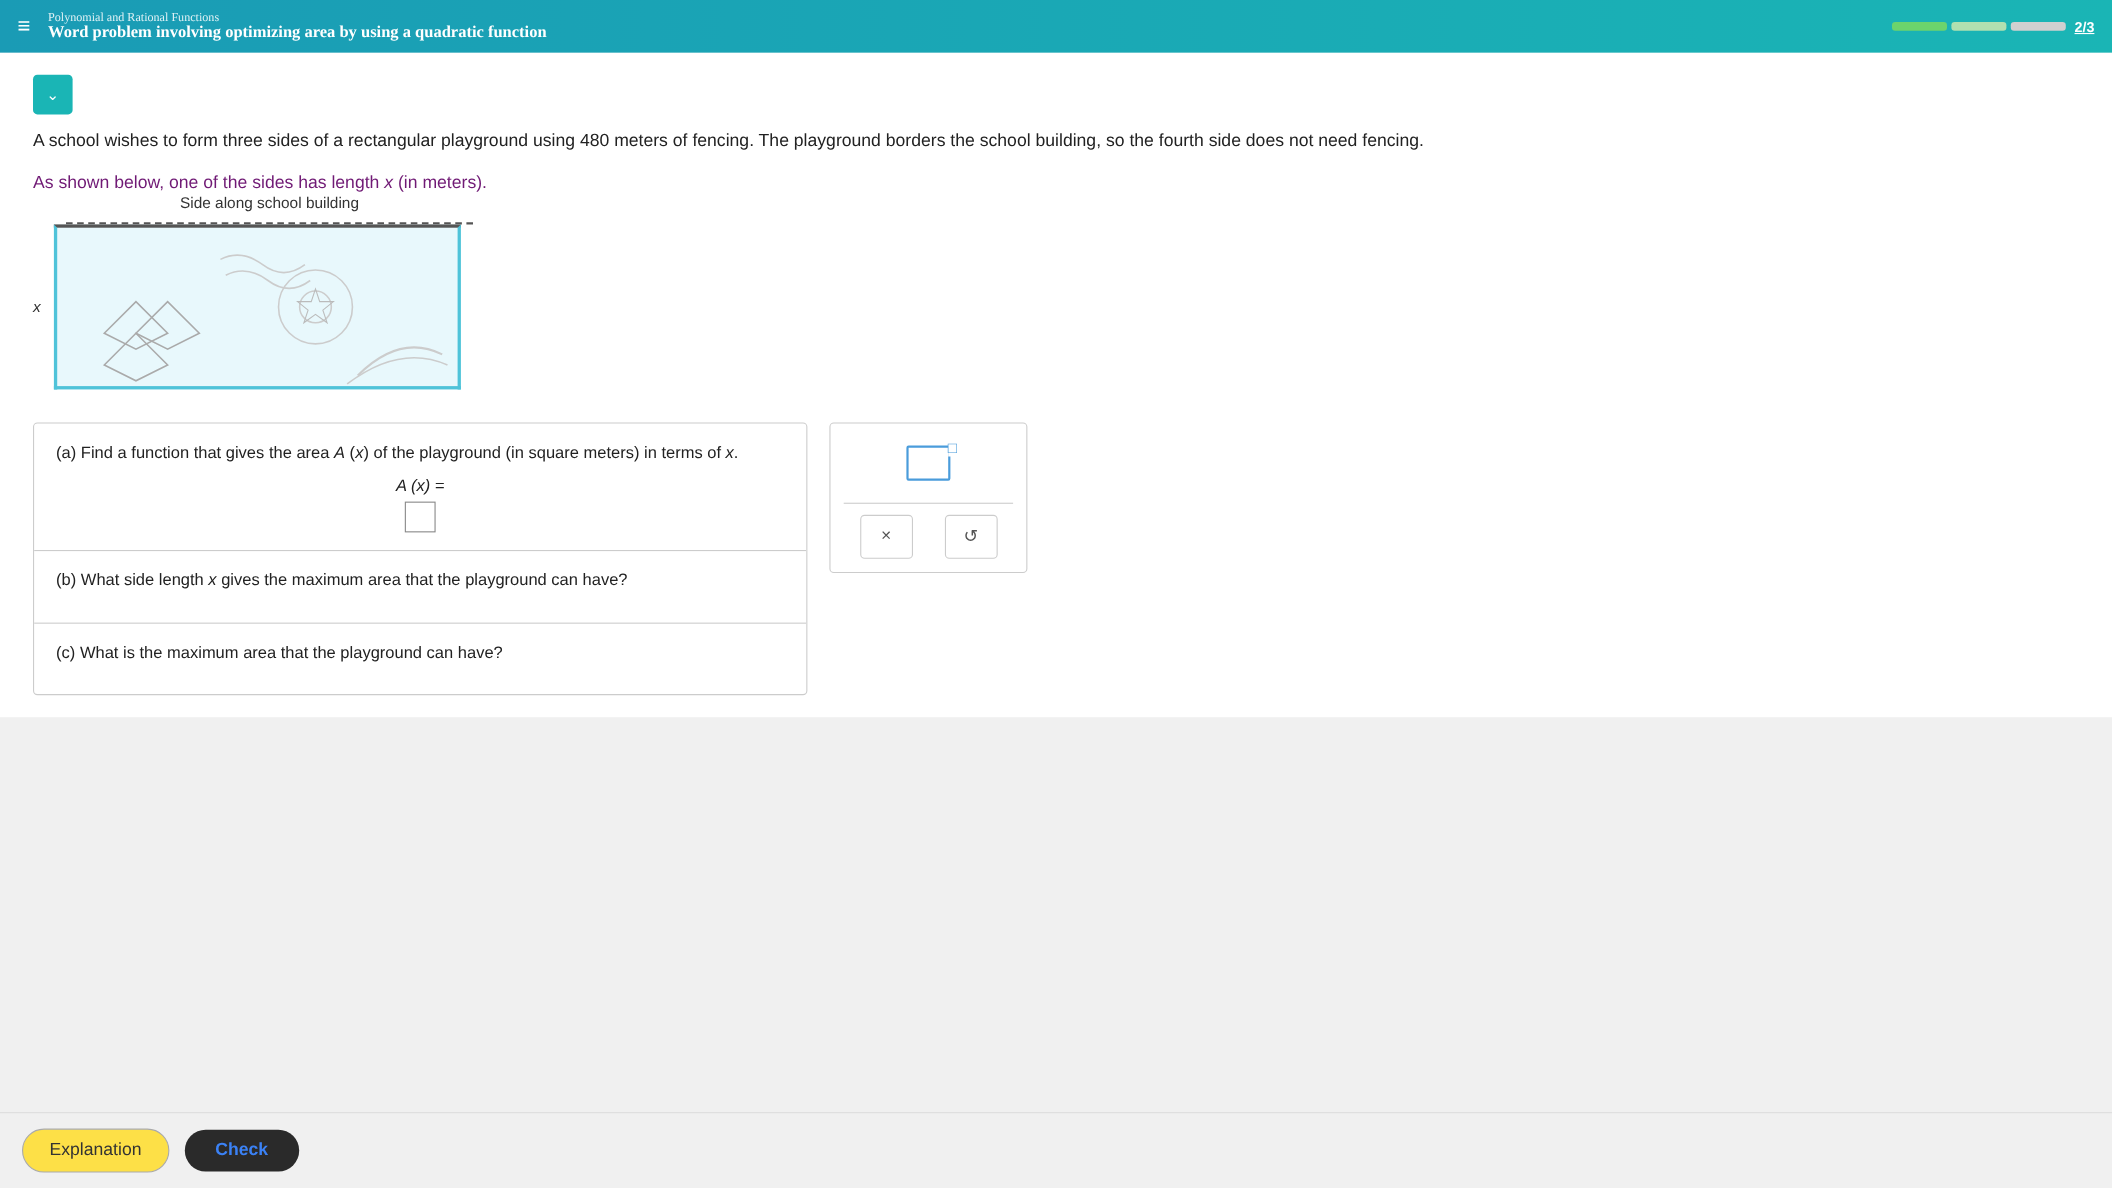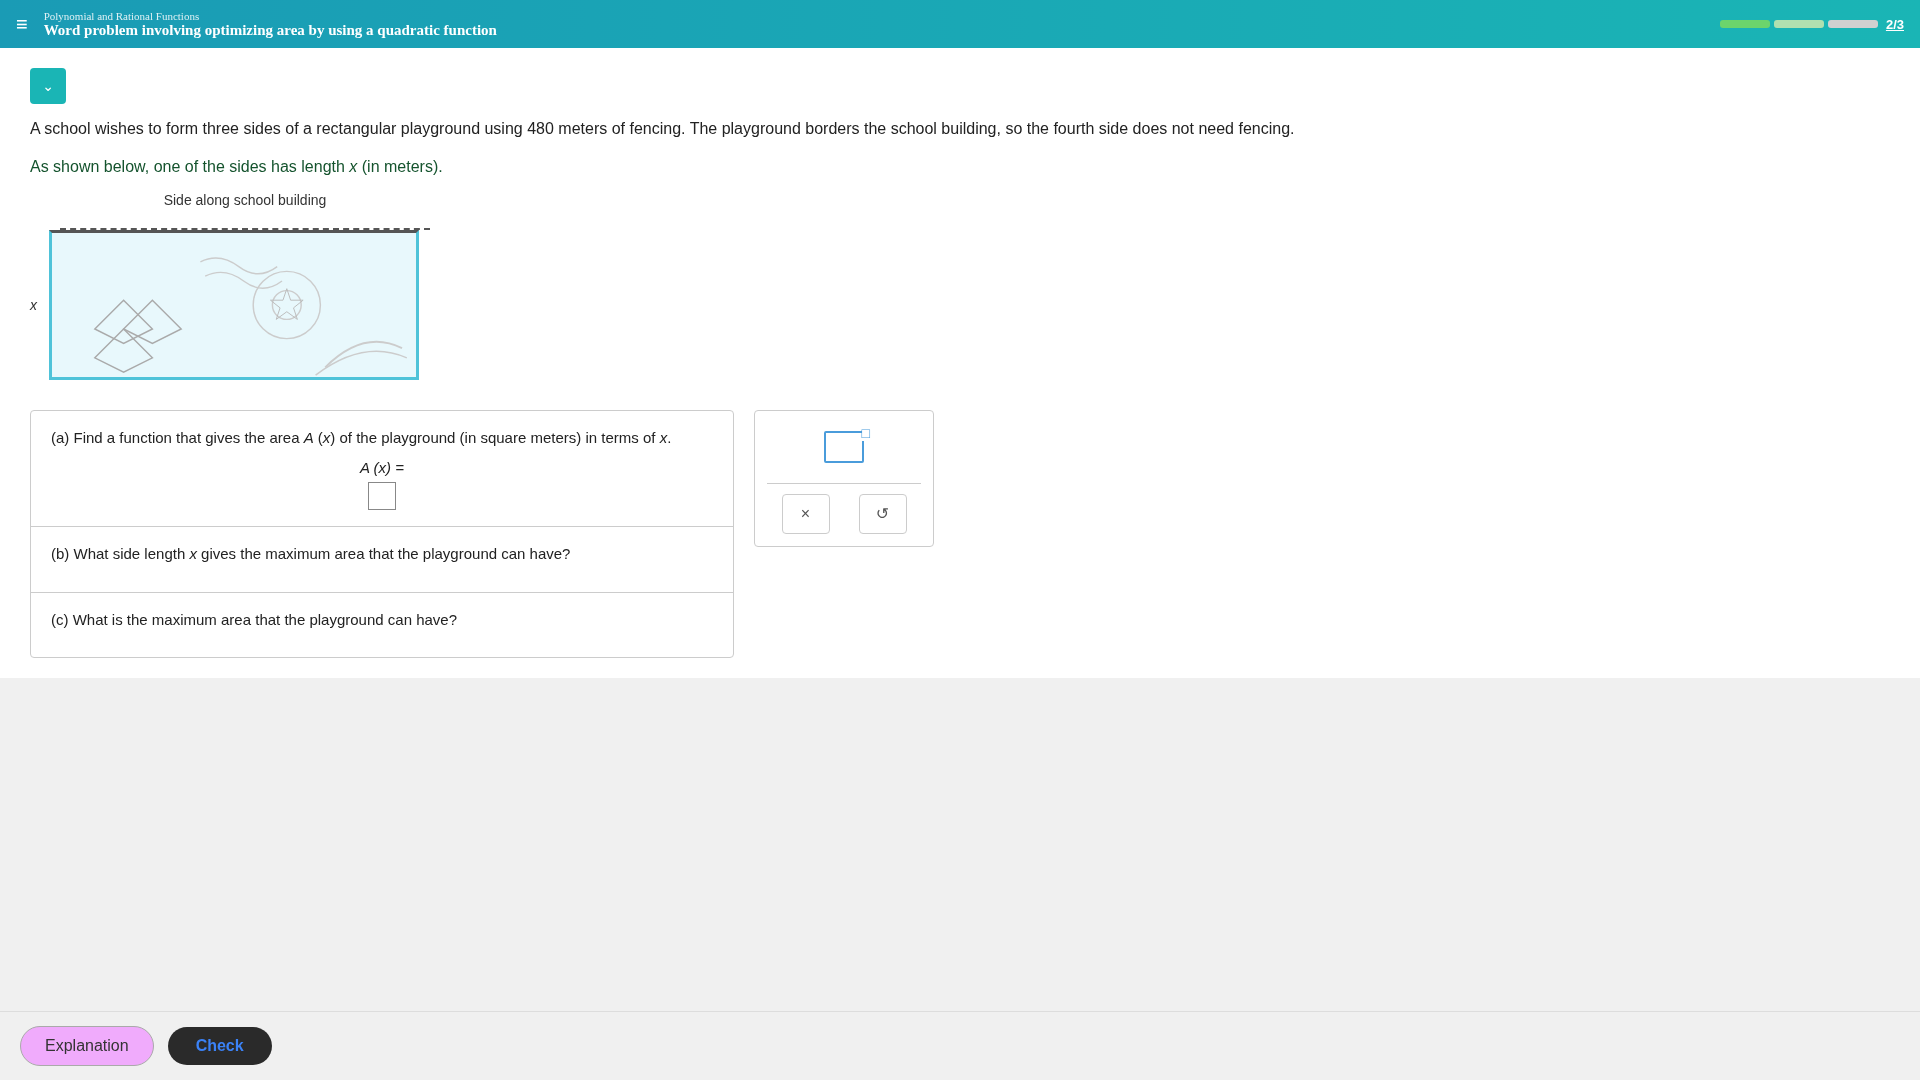--- a/index.html
+++ b/index.html
@@ -91,35 +91,35 @@
     .problem-text {
       font-size: 16px;
       line-height: 1.6;
       color: #222;
       margin-bottom: 16px;
       max-width: 1500px;
     }
 
     .side-label-text {
       font-size: 16px;
-      color: #14532d;
-      margin-bottom: 16px;
+      color: #701a75;
+      margin-bottom: 0;
     }
 
     
     .diagram-container {
       margin-bottom: 30px;
       position: relative;
       display: inline-block;
     }
     .diagram-label {
       text-align: center;
       font-size: 14px;
       color: #333;
-      margin-bottom: 20px;
+      margin-bottom: 10px;
       margin-left: 30px;
     }
     .diagram-wrapper {
       display: flex;
       align-items: center;
       gap: 8px;
     }
     .x-label {
       font-size: 14px;
       color: #333;
@@ -245,21 +245,21 @@
       left: 0;
       width: 1920px;
       background: #f0f0f0;
       border-top: 1px solid #ddd;
       padding: 14px 20px;
       display: flex;
       gap: 14px;
       align-items: center;
     }
     .btn-explanation {
-      background: #f0abfc;
+      background: #fde047;
       border: 1px solid #aaa;
       border-radius: 20px;
       padding: 10px 24px;
       font-size: 16px;
       cursor: pointer;
       color: #333;
     }
     .btn-check {
       background: #2a2a2a;
       border: none;

